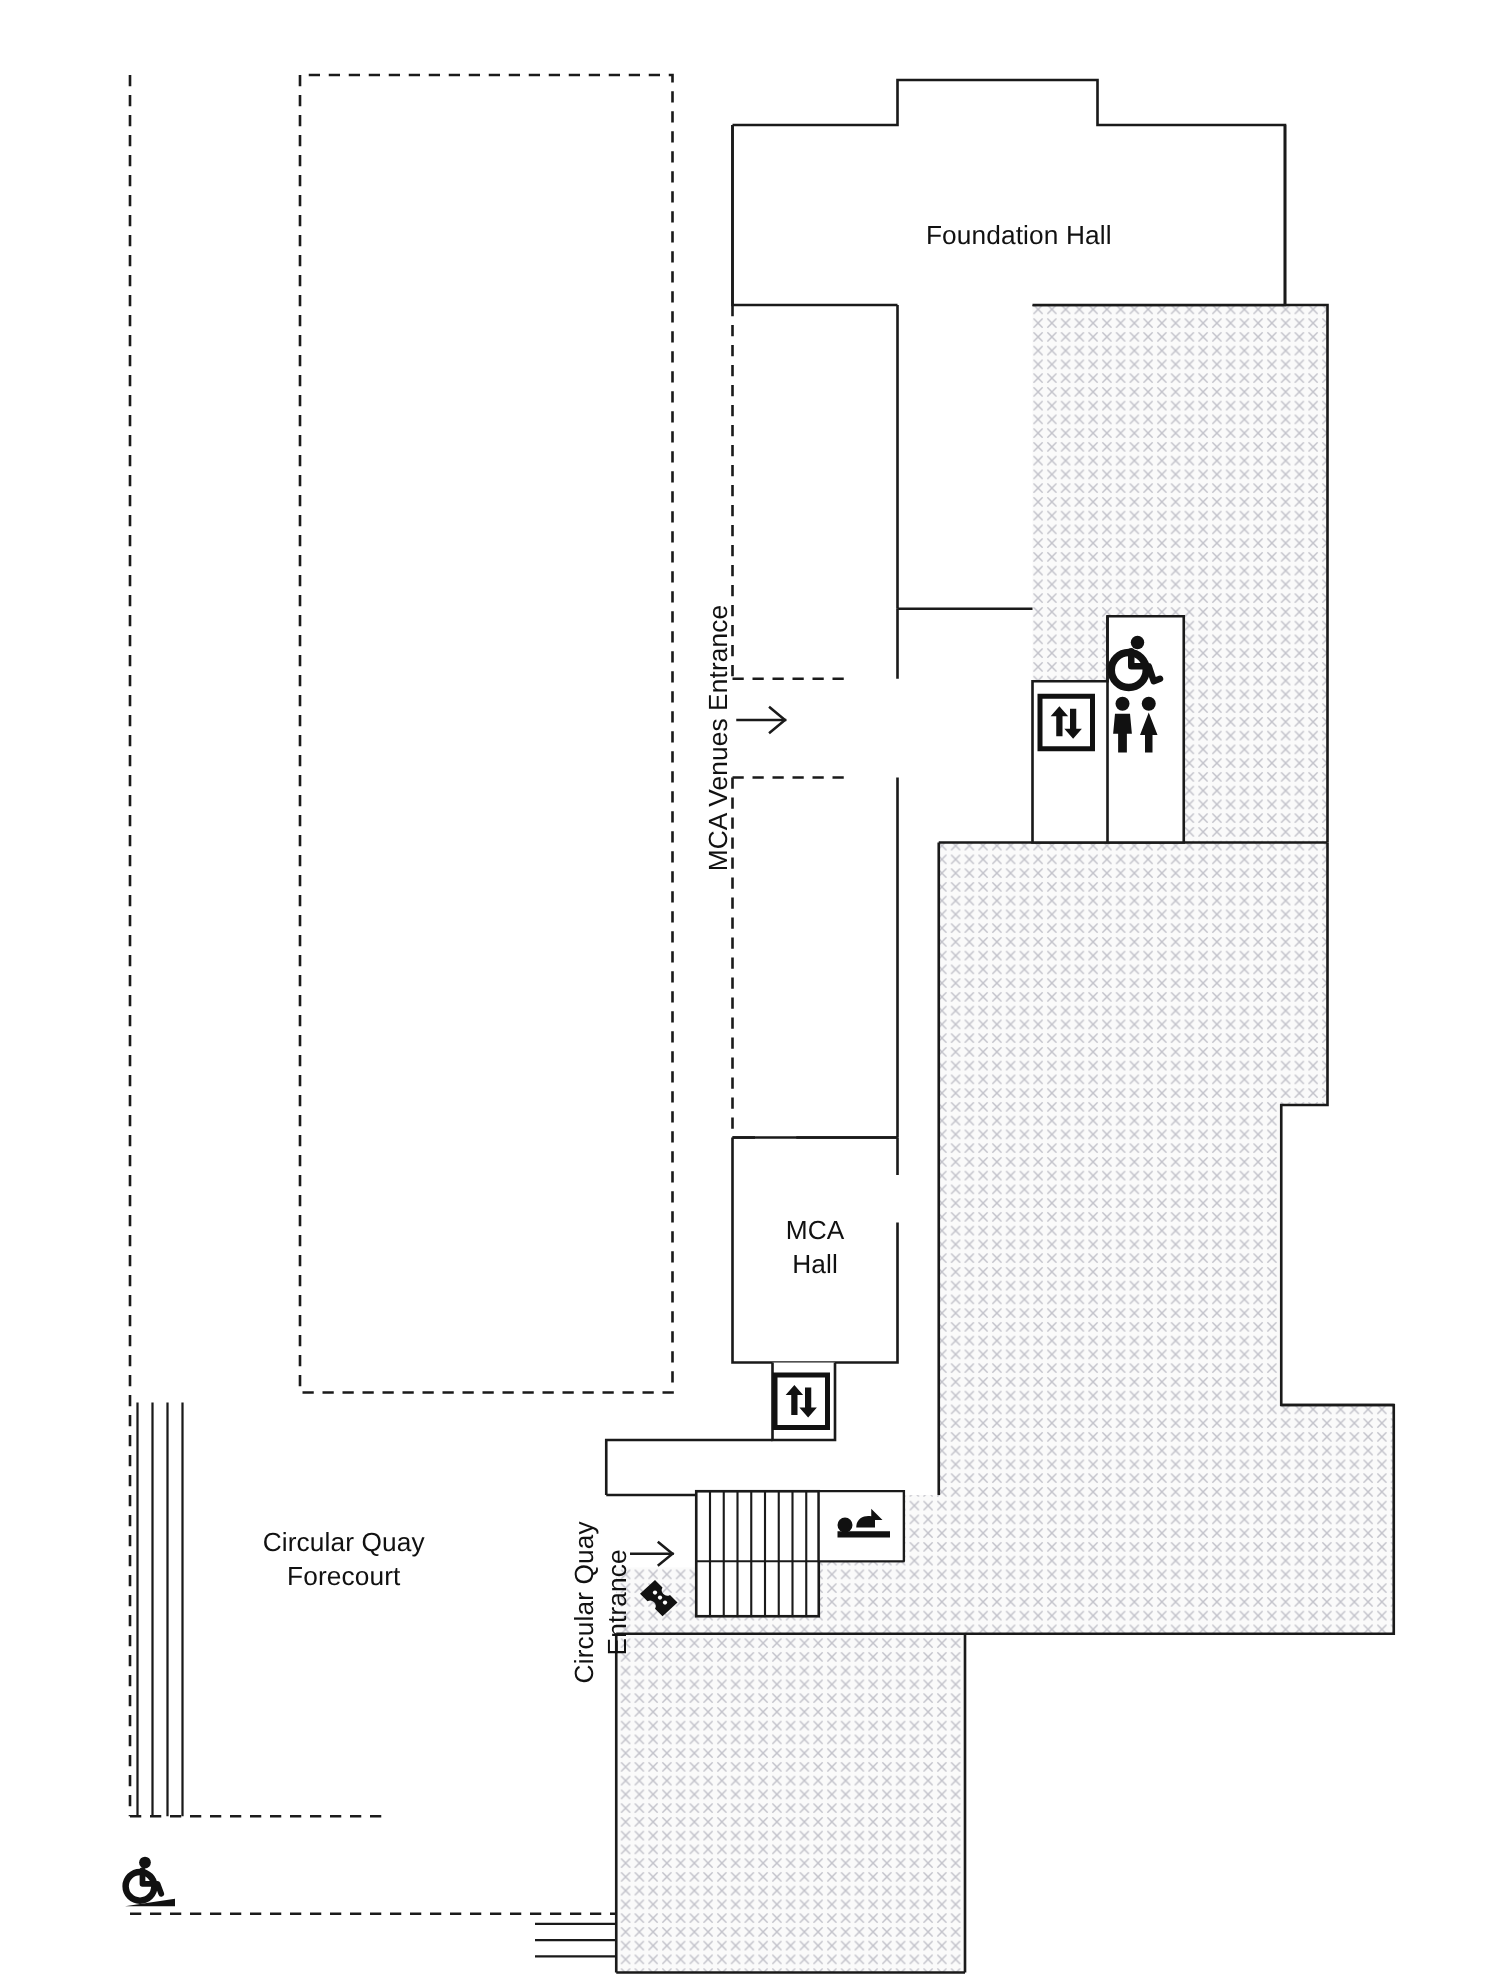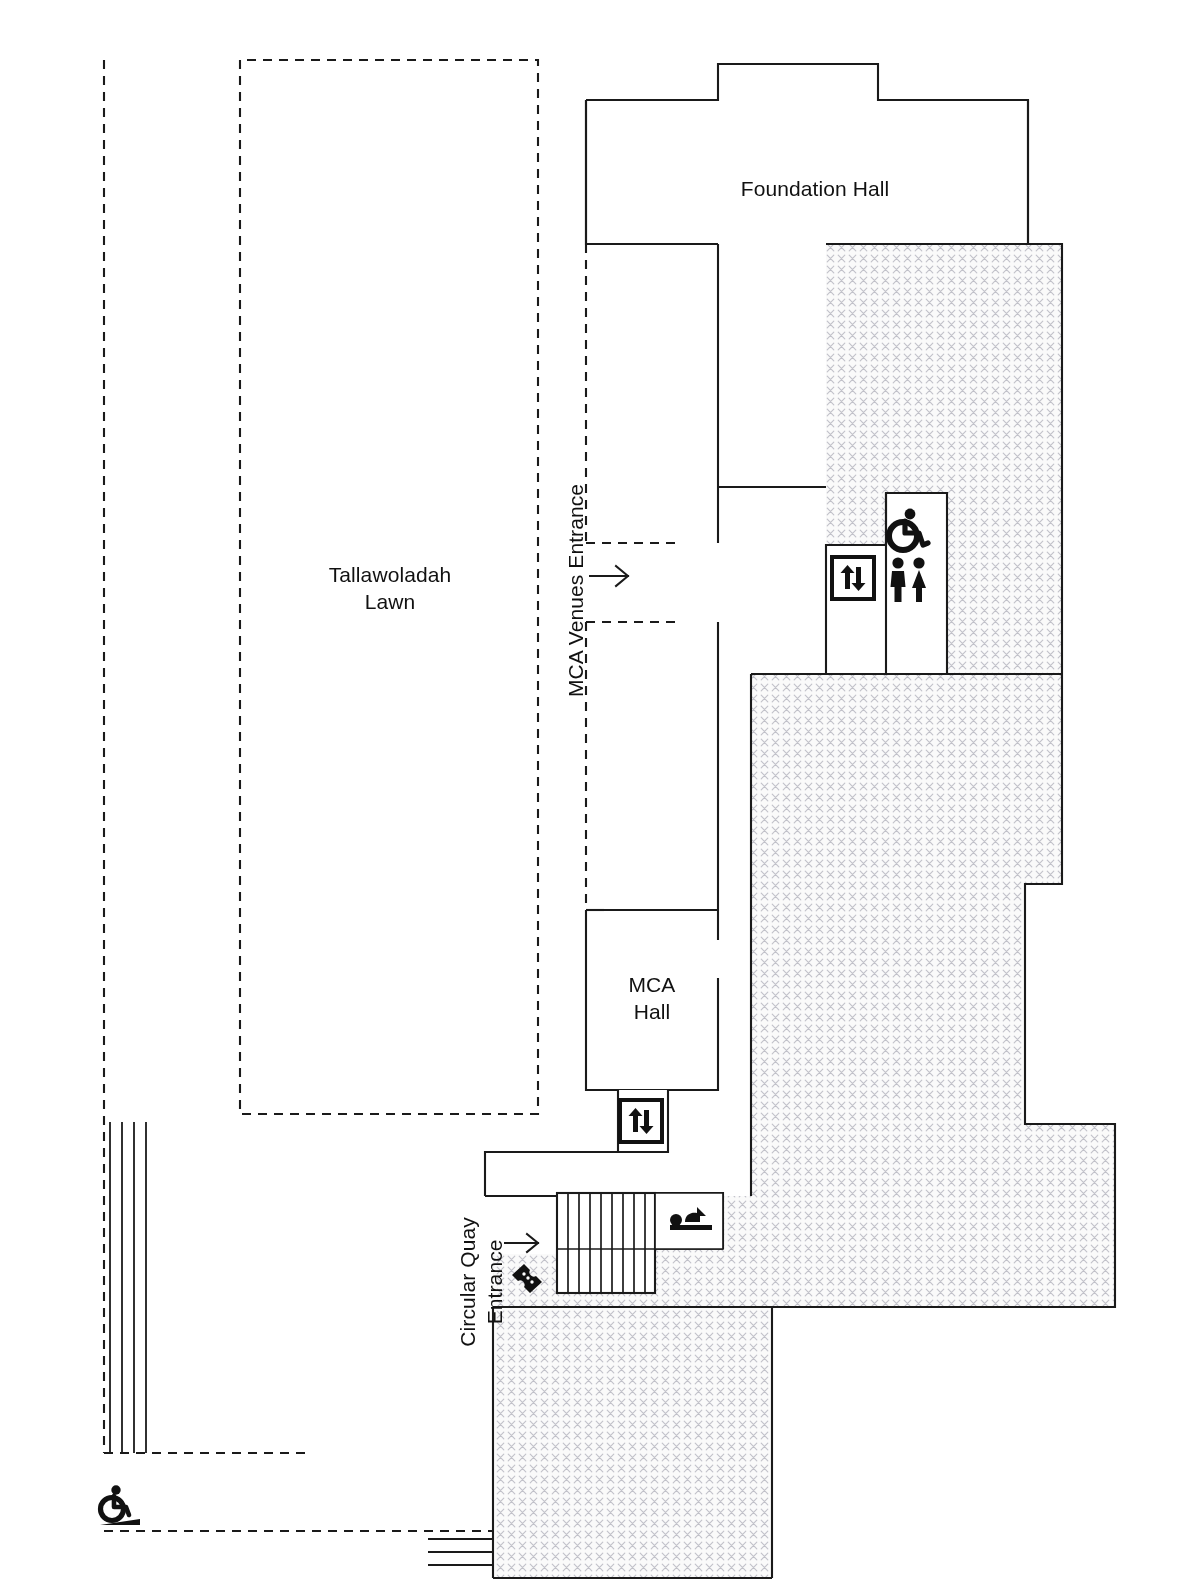--- a/index.html
+++ b/index.html
@@ -228,25 +228,25 @@
       <circle cx="16" cy="5" r="4.7" fill="#111"></circle>
       <circle cx="12" cy="24" r="11.5" fill="none" stroke="#111" stroke-width="5.2"></circle>
       <path d="M14,11 L14,22 L26,22 L29,30" fill="none" stroke="#111" stroke-width="4.6" stroke-linecap="round" stroke-linejoin="round"></path>
       <path d="M0,40 L40,40 L40,34 Z" fill="#111"></path>
     </g>
 
   </svg>
 
   <div class="room-label" style="left:640px; top:176px; width:350px;">Foundation Hall</div>
 
-  <div class="room-label" style="left:250px; top:562px; width:280px;">Tallawoladah
-Lawn</div>
 
   <div class="room-label" style="left:588px; top:972px; width:128px;">MCA
 Hall</div>
 
+  <div class="room-label" style="left:150px; top:1222px; width:250px;">Circular Quay
+Forecourt</div>
 
   <div class="rot-label" style="left:411px; top:577px; width:330px; transform:rotate(-90deg);">MCA Venues Entrance</div>
 
   <div class="rot-label" style="left:362px; top:1255px; width:240px; transform:rotate(-90deg);">Circular Quay
 Entrance</div>
 
 </div>
 
 </body></html>

